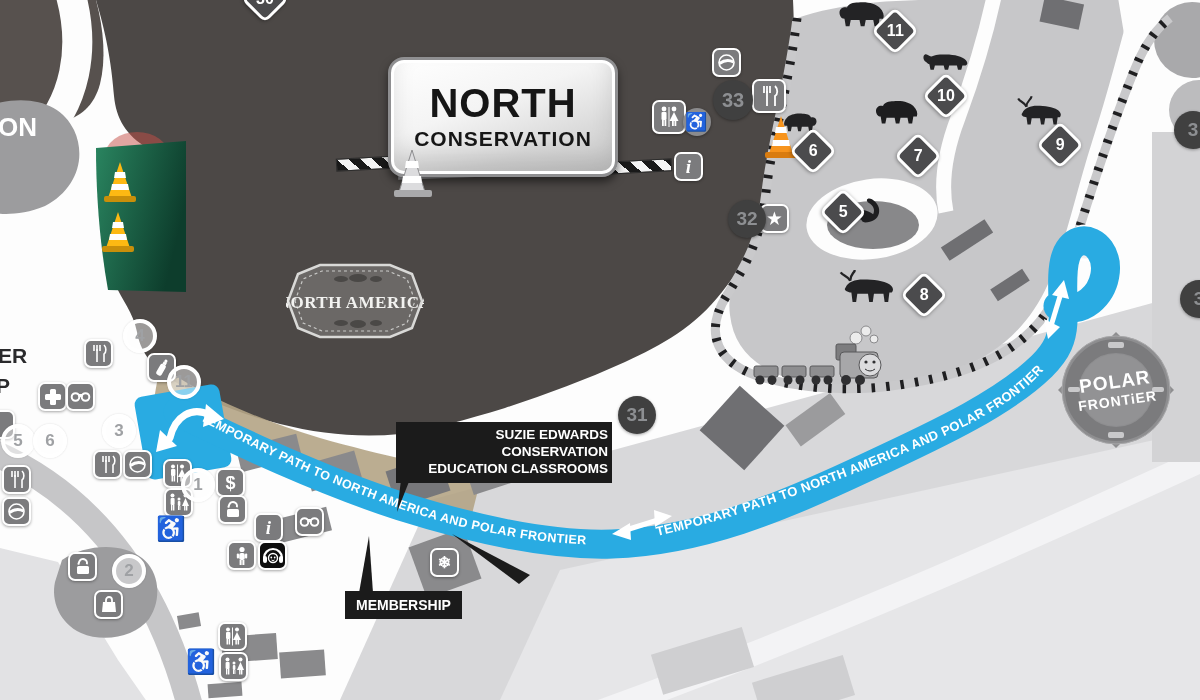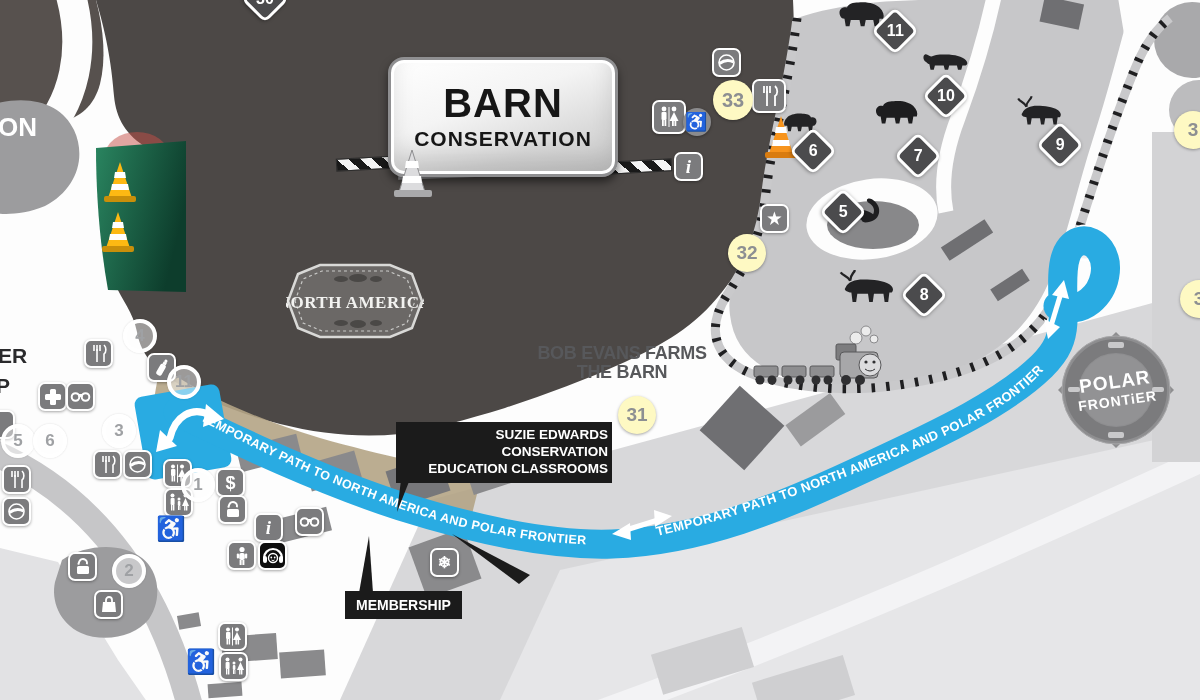--- a/index.html
+++ b/index.html
@@ -12,21 +12,21 @@
         border:2px solid #fff;box-shadow:0 1px 3px rgba(0,0,0,.35);display:flex;align-items:center;
         justify-content:center;color:#fff;box-sizing:border-box;overflow:hidden;}
   .tile.big{width:34px;height:34px;}
   .tile.dark{background:#0e0e0e;}
   .tile .tg{font-weight:bold;font-size:16px;line-height:1;}
   .tile .ti{font-family:"Liberation Serif",serif;font-style:italic;font-weight:bold;font-size:19px;line-height:1;}
   .wcC{position:absolute;z-index:10;width:28px;height:28px;border-radius:50%;background:#8b8b8d;
        box-shadow:0 1px 3px rgba(0,0,0,.35);color:#fff;display:flex;align-items:center;justify-content:center;font-size:18px;}
   .wcG{position:absolute;z-index:10;color:#9a9a9c;font-size:24px;line-height:1;}
   
-  .cm{position:absolute;z-index:11;border-radius:50%;background:#fef9c3;color:#8d8f92;font-weight:bold;
+  .cm{position:absolute;z-index:11;border-radius:50%;background:#404040;color:#8d8f92;font-weight:bold;
       display:flex;align-items:center;justify-content:center;box-shadow:0 1px 3px rgba(0,0,0,.35);}
   .cm.solid{width:40px;height:40px;font-size:20px;}
   .cm.s2{width:38px;height:38px;font-size:19px;}
   .cm.outline{width:34px;height:34px;background:rgba(255,255,255,.45);border:4px solid #fff;
       color:#9fa1a4;font-size:17px;box-shadow:0 0 2px rgba(0,0,0,.15);box-sizing:border-box;}
   .dm{position:absolute;z-index:11;width:34px;height:34px;background:#4b4b4d;border:3px solid #fff;
       border-radius:7px;transform:rotate(45deg);box-shadow:0 1px 4px rgba(0,0,0,.4);
       display:flex;align-items:center;justify-content:center;box-sizing:border-box;}
   .dm span{transform:rotate(-45deg);color:#fff;font-weight:bold;font-size:16px;}
   
@@ -210,21 +210,21 @@
       <circle cx="94" cy="52" r="5"></circle>
           <circle cx="108" cy="52" r="5"></circle>
     </g>
   </g>
 </svg>
 
 <div class="stripebar" style="left:336px;top:157px;width:66px;transform:rotate(-3deg);"></div>
 <div class="stripebar" style="left:606px;top:160px;width:66px;transform:rotate(-3deg);"></div>
 <div class="grayband" style="left:398px;top:167px;width:214px;height:9px;transform:rotate(-2deg);"></div>
 <div id="sign">
-  <div class="l1">BARN</div>
+  <div class="l1">NORTH</div>
   <div class="l2">CONSERVATION</div>
 </div>
 <svg class="ov" style="left:392px;top:148px;z-index:14;" width="42" height="52">
   <polygon points="20,2 33,44 7,44" fill="#dcdcde" stroke="#8e8e90"></polygon>
   <polygon points="11,28 29,28 30,35 10,35" fill="#fff"></polygon>
   <polygon points="14,13 26,13 27,20 13,20" fill="#fff"></polygon>
   <rect x="2" y="42" width="38" height="7" rx="2" fill="#a9a9ab"></rect>
 </svg>
 
 <svg class="badge" style="left:286px;top:262px;" width="138" height="78" viewBox="0 0 138 78">
@@ -257,24 +257,20 @@
     <text x="60" y="76" font-size="14" letter-spacing="1">FRONTiER</text>
   </g>
 </svg>
 
 <div class="map-label" style="left:396px;top:422px;width:208px;padding:5px 4px;font-size:13.5px;line-height:1.25;">
   <div>SUZIE EDWARDS CONSERVATION</div>
   <div>EDUCATION CLASSROOMS</div>
 </div>
 <div class="map-label" style="left:345px;top:591px;padding:6px 11px;font-size:14px;">MEMBERSHIP</div>
 
-<div class="area-text" style="left:537px;top:344px;width:170px;font-size:18px;">
-  <div>BOB EVANS FARMS</div>
-  <div>THE BARN</div>
-</div>
 <div class="edge-text" style="left:-2px;top:112px;font-size:26px;color:#fff;z-index:9;">ON</div>
 <div class="edge-text" style="left:-16px;top:344px;font-size:21px;color:#2a2a2c;">PER</div>
 <div class="edge-text" style="left:-4px;top:374px;font-size:21px;color:#2a2a2c;">P</div>
 
 <div class="dm" style="left:248px;top:-18px;">
       <span>30</span>
     </div>
 <div class="dm" style="left:878px;top:14px;">
       <span>11</span>
     </div>
@@ -291,21 +287,21 @@
       <span>9</span>
     </div>
 <div class="dm" style="left:826px;top:195px;">
       <span>5</span>
     </div>
 <div class="dm" style="left:907px;top:278px;">
       <span>8</span>
     </div>
 
 <div class="cm solid" style="left:713px;top:80px;">33</div>
-<div class="cm s2" style="left:728px;top:200px;margin-top:34px;">32</div>
+<div class="cm s2" style="left:728px;top:200px;">32</div>
 <div class="cm s2" style="left:618px;top:396px;">31</div>
 <div class="cm outline" style="left:123px;top:319px;">4</div>
 <div class="cm outline" style="left:167px;top:365px;">11</div>
 <div class="cm outline" style="left:102px;top:414px;">3</div>
 <div class="cm outline" style="left:1px;top:424px;">5</div>
 <div class="cm outline" style="left:33px;top:424px;">6</div>
 <div class="cm outline" style="left:181px;top:468px;">1</div>
 <div class="cm outline" style="left:112px;top:554px;">2</div>
 <div class="cm s2" style="left:1174px;top:111px;">3</div>
 <div class="cm s2" style="left:1180px;top:280px;">3</div>

